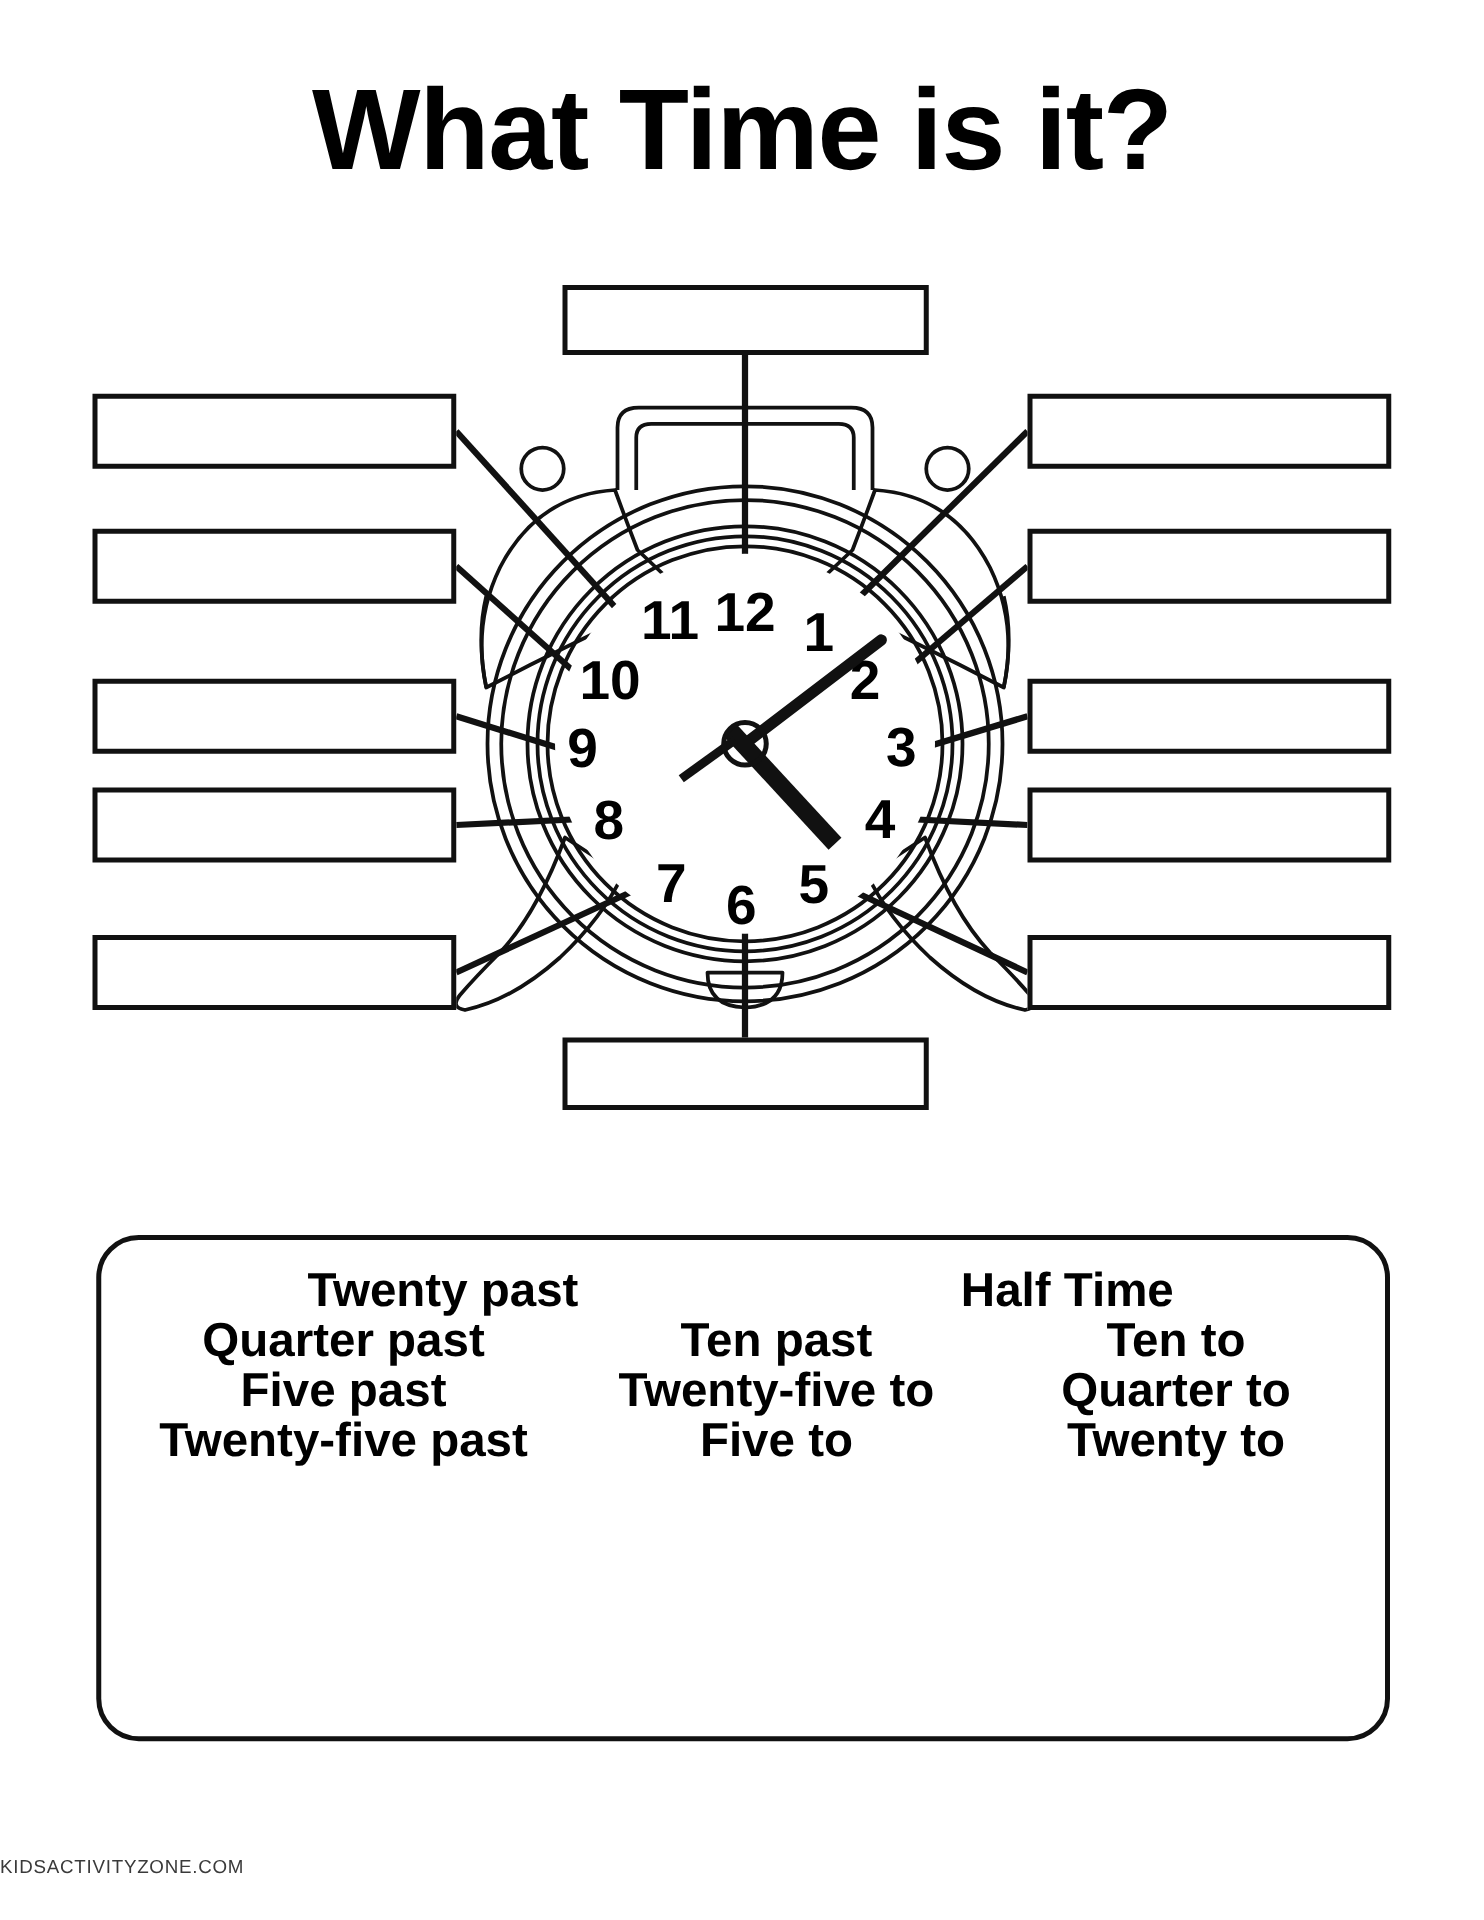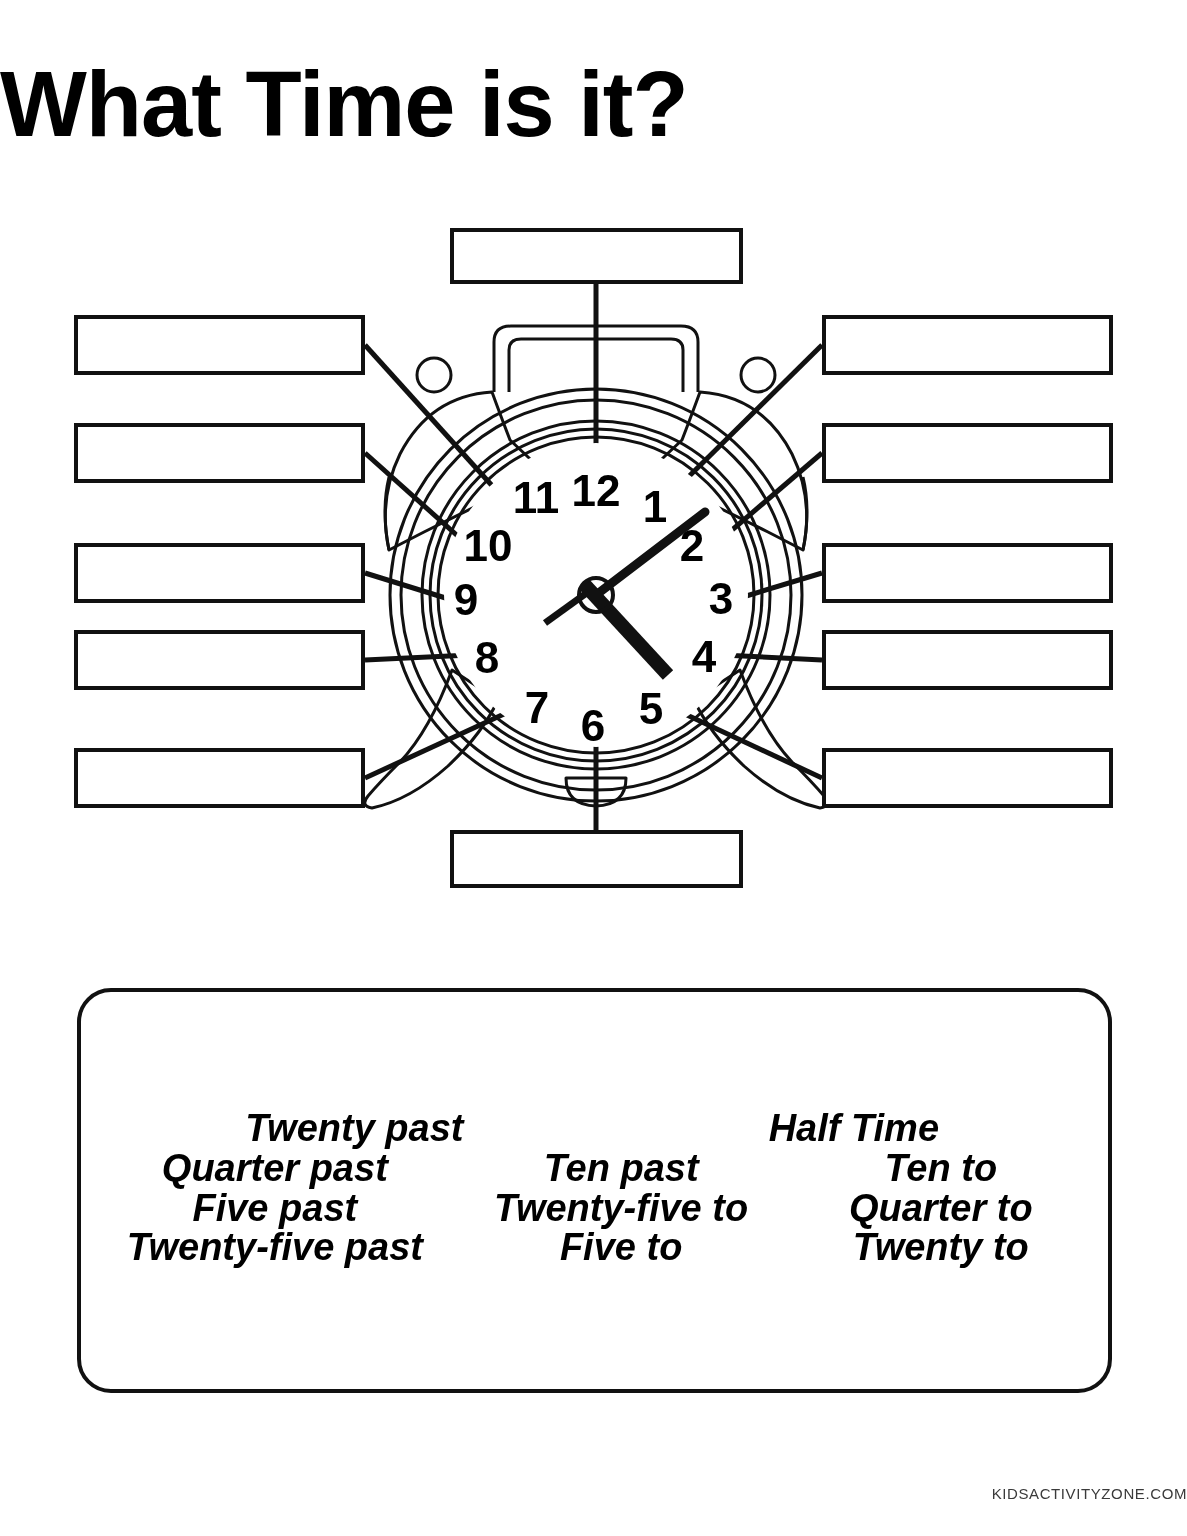--- a/index.html
+++ b/index.html
@@ -10,21 +10,21 @@
     color:#111111;
     position:relative;
     overflow:hidden;
   }
   .page{position:relative;width:1187px;height:1536px;}
 
   
   .title{
     position:absolute;
     top:58px;left:0;width:1187px;
-    text-align:left;
+    text-align:center;
     font-size:92px;
     font-weight:bold;
     letter-spacing:-1px;
     line-height:1;
     color:#000;
   }
 
   
   .worksheet{
     position:absolute;
@@ -45,23 +45,22 @@
   .wordbank{
     position:absolute;
     left:77px;top:988px;
     width:1035px;height:405px;
     border:4px solid #111;
     border-radius:34px;
     background:#fff;
     box-sizing:border-box;
     display:flex;
     flex-direction:column;
-    justify-content:center;
+    justify-content:flex-start;
     padding:22px 14px 26px 14px;
-    font-style:italic;
   }
   .wb-row{
     display:flex;
     width:100%;
   }
   .wb-cell{
     flex:1 1 0;
     text-align:center;
     font-size:38px;
     font-weight:bold;
@@ -70,21 +69,21 @@
     white-space:nowrap;
   }
   .wb-cell.c1{flex:1.08 1 0;}
   .wb-cell.c2{flex:1 1 0;}
   .wb-cell.c3{flex:0.92 1 0;}
 
   
   .footer{
     position:absolute;
     left:0;bottom:34px;width:1187px;
-    text-align:right;
+    text-align:left;
     font-size:15px;
     letter-spacing:0.6px;
     color:#3a3a3a;
     font-weight:500;
   }
 </style>
 </head>
 <body>
 
 <div class="page">

